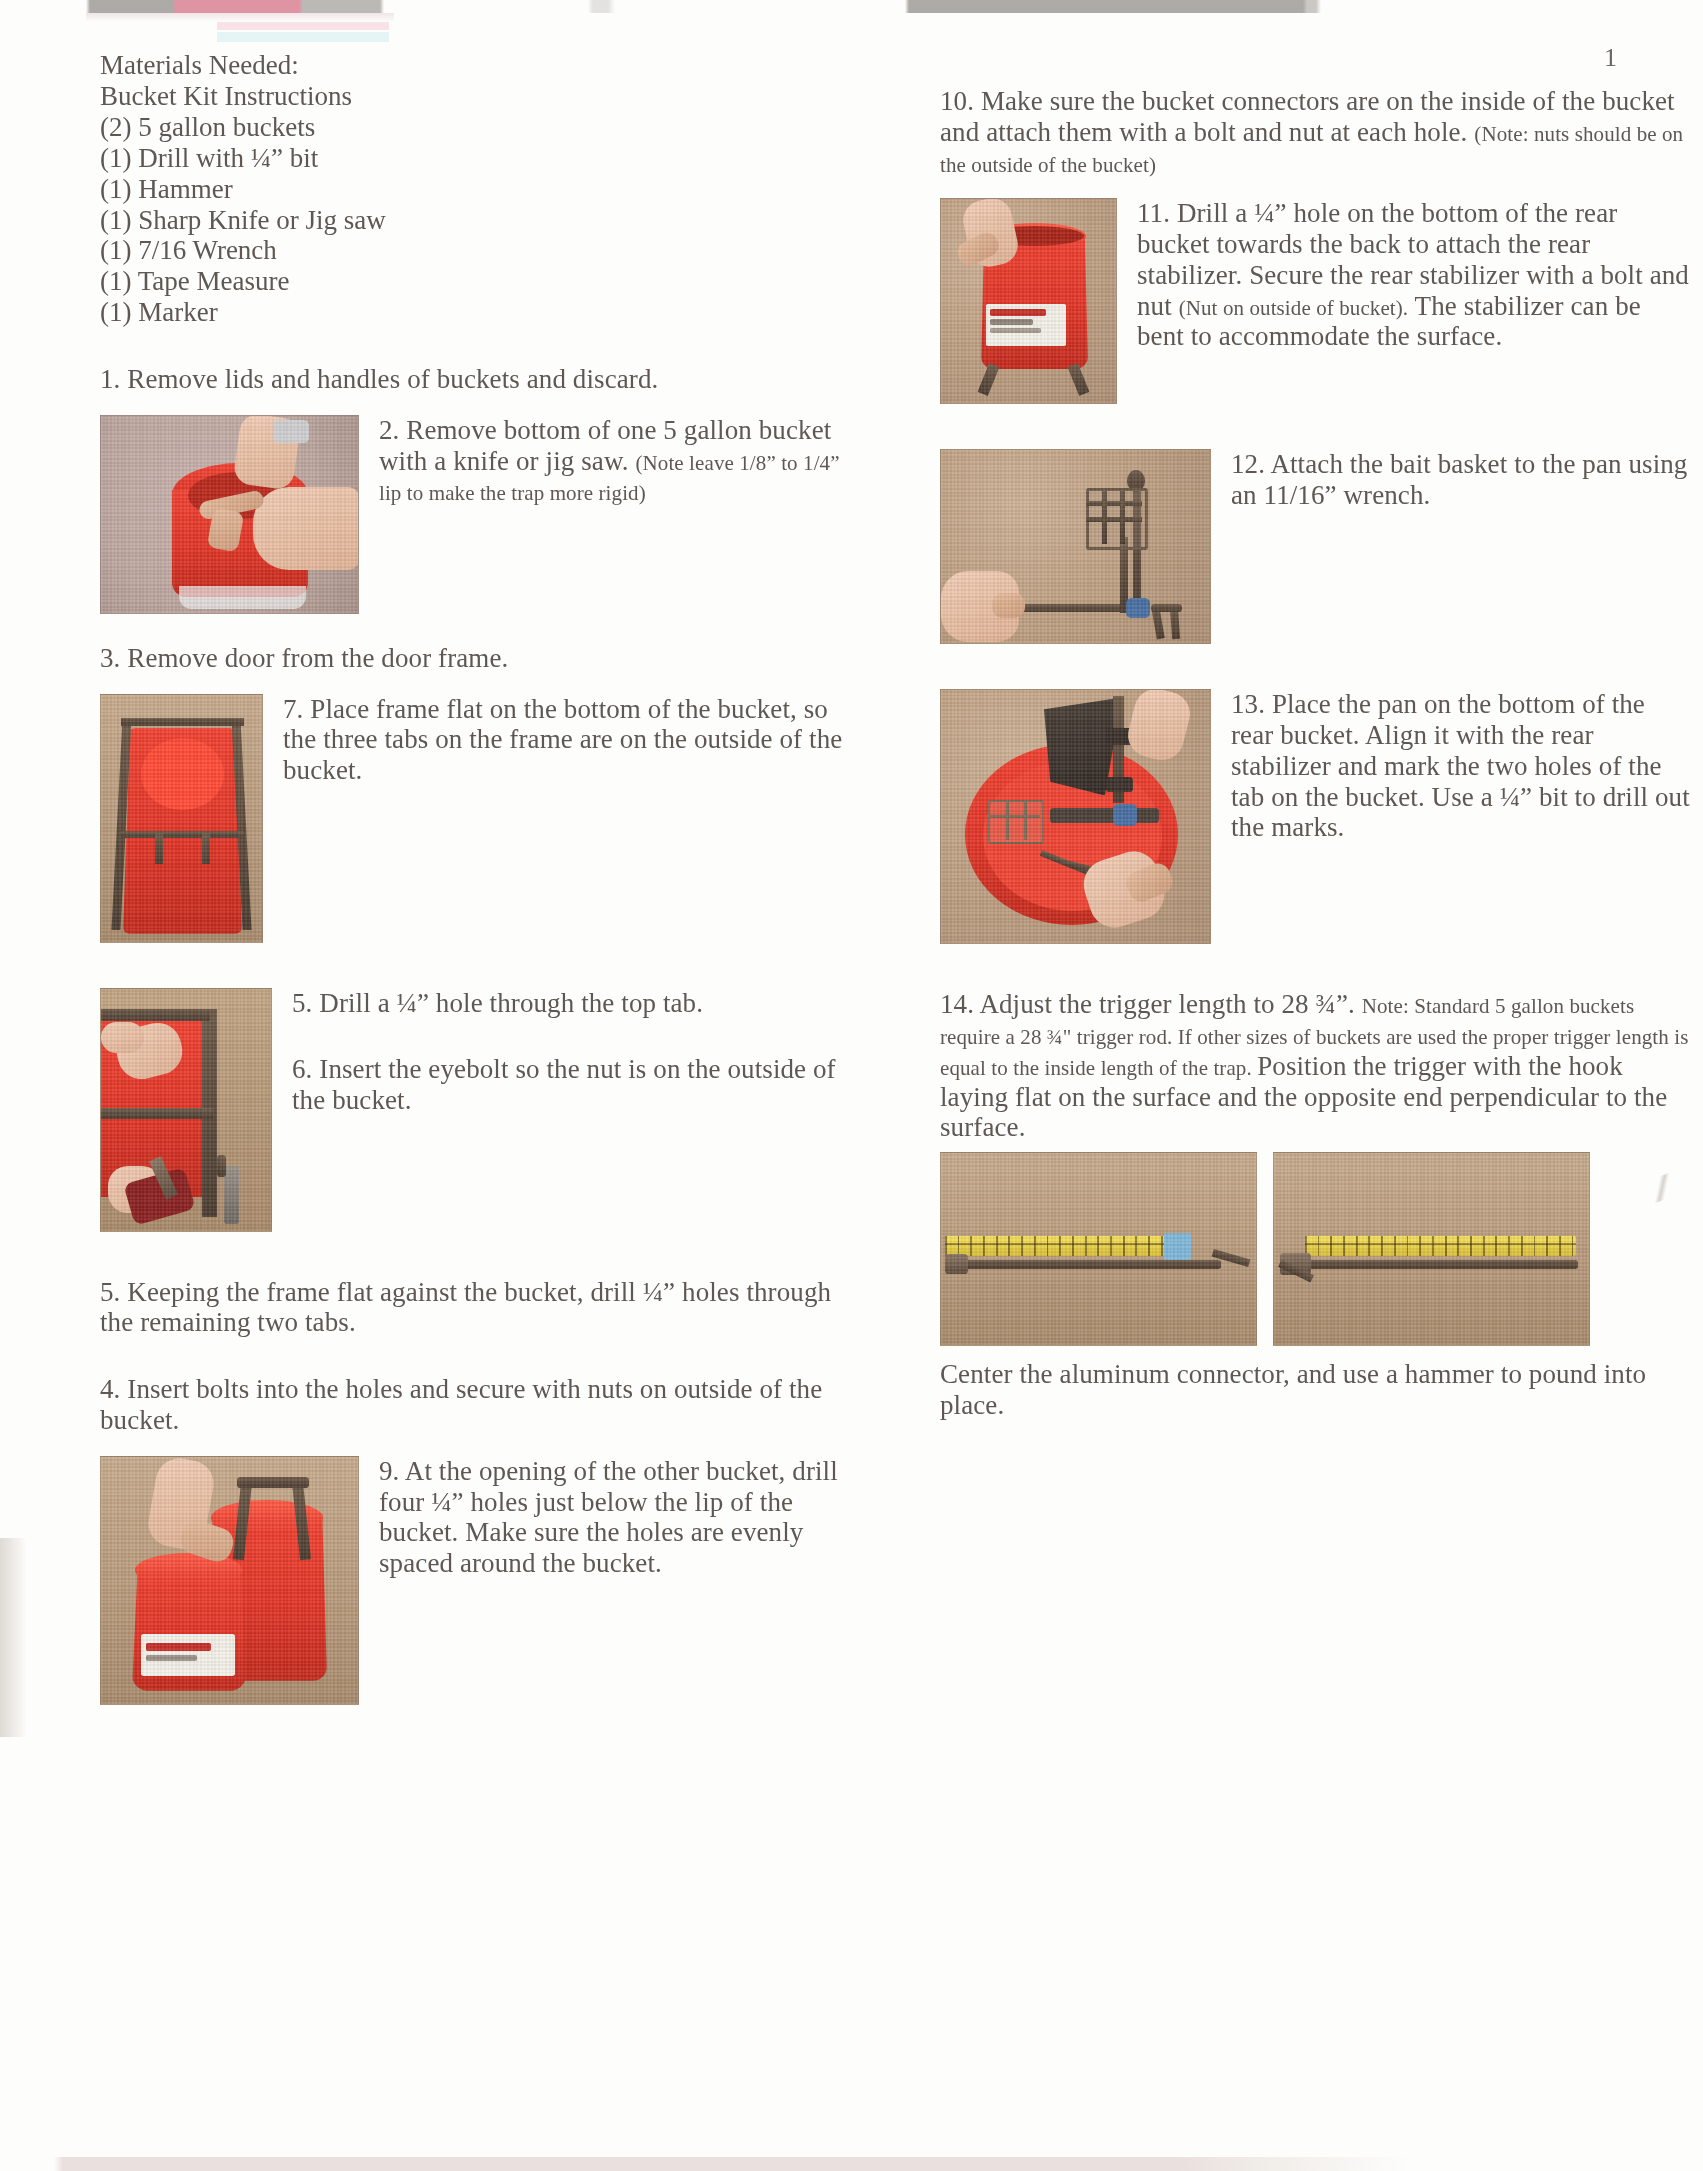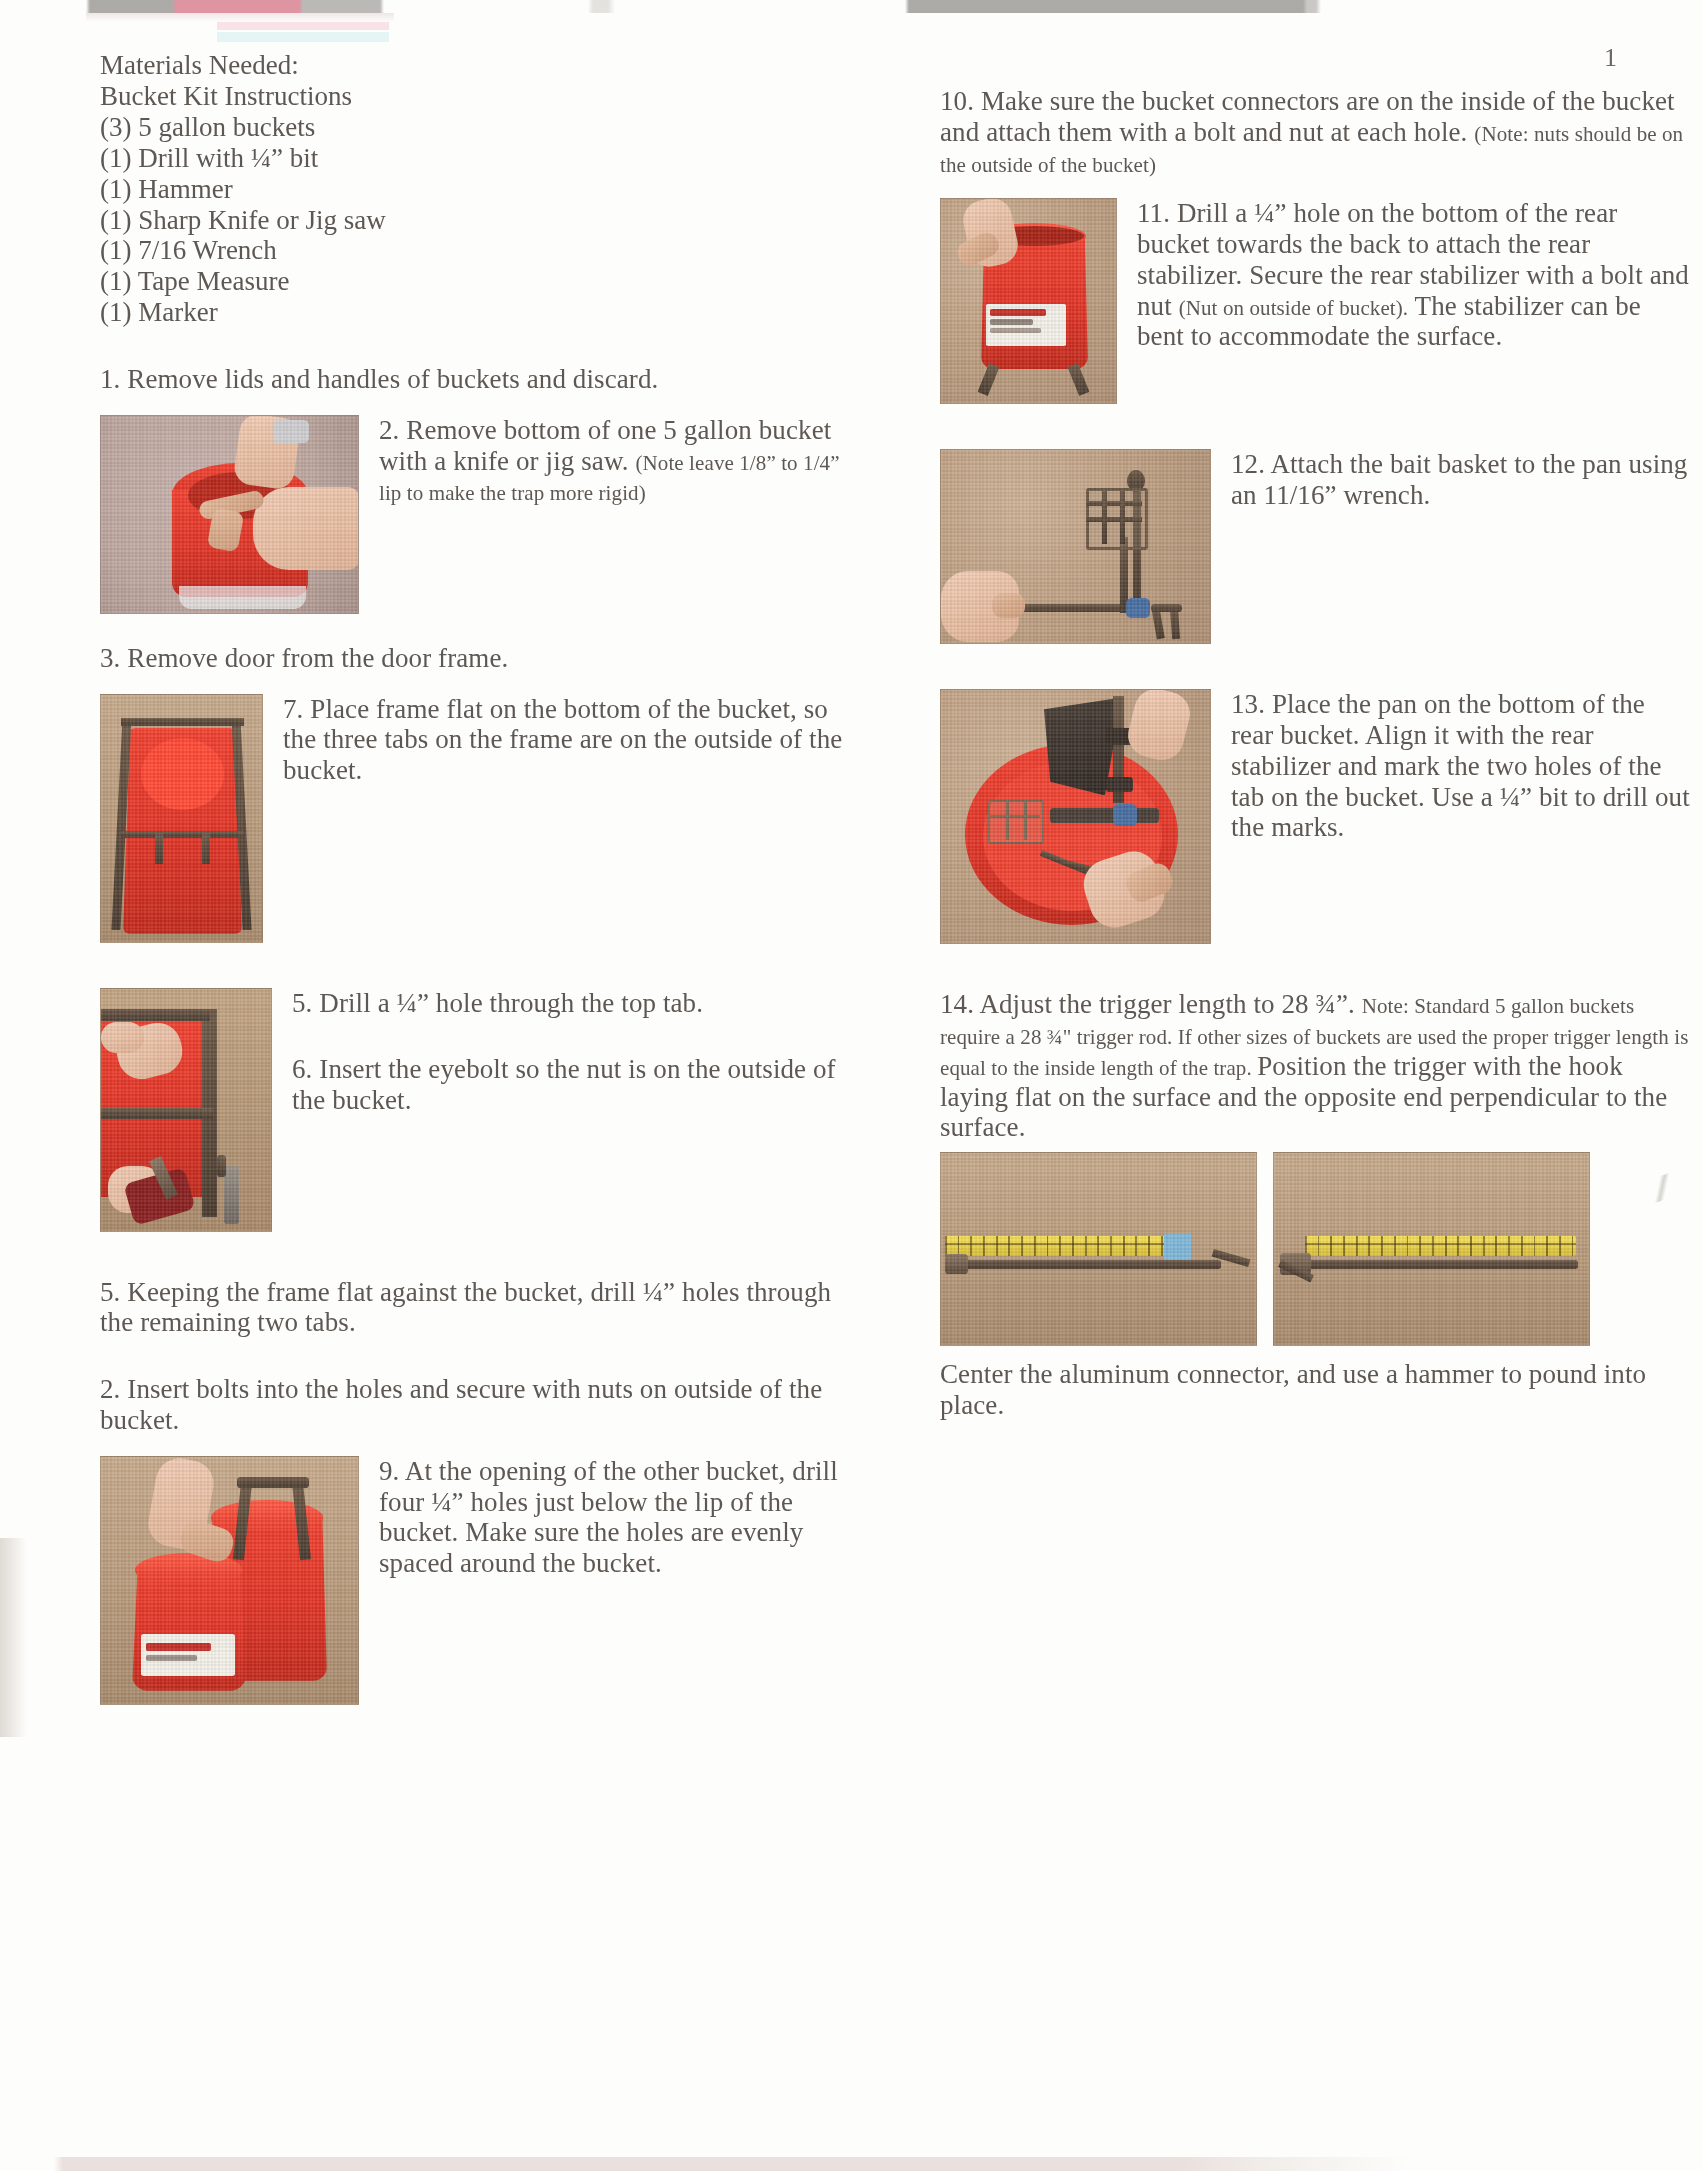--- a/index.html
+++ b/index.html
@@ -182,21 +182,21 @@
   <div class="scan-right-tick"></div>
 
   <div class="page-number">1</div>
 
   <div class="col" id="col-left">
 
     <div class="title-line">Materials Needed:</div>
     <div class="title-line">Bucket Kit Instructions</div>
 
     <div>
-      <div class="materials-line">(3) 5 gallon buckets</div>
+      <div class="materials-line">(2) 5 gallon buckets</div>
       <div class="materials-line">(1) Drill with ¼” bit</div>
       <div class="materials-line">(1) Hammer</div>
       <div class="materials-line">(1) Sharp Knife or Jig saw</div>
       <div class="materials-line">(1) 7/16 Wrench</div>
       <div class="materials-line">(1) Tape Measure</div>
       <div class="materials-line">(1) Marker</div>
     </div>
 
     <div class="spacer-md"></div>
 
@@ -259,21 +259,21 @@
       </div>
       <div class="para">5. Drill a ¼” hole through the top tab.</div>
       <div class="spacer-md"></div>
       <div class="para">6. Insert the eyebolt so the nut is on the outside of the bucket.</div>
     </div>
 
     <div class="spacer-md"></div>
 
     <div class="para">5. Keeping the frame flat against the bucket, drill ¼” holes through the remaining two tabs.</div>
     <div class="spacer-md"></div>
-    <div class="para">2. Insert bolts into the holes and secure with nuts on outside of the bucket.</div>
+    <div class="para">4. Insert bolts into the holes and secure with nuts on outside of the bucket.</div>
 
     <div class="spacer-sm"></div>
 
     <div class="flow">
       <div class="photo photo-float-left ph-bg-floor" style="width:259px;height:249px;">
         <div class="sh bucket-red" style="left:107px;top:56px;width:119px;height:168px;border-radius:9px 9px 14.5px 14.5px;clip-path:polygon(4% 0,96% 0,100% 100%,0 100%);"></div>
         <div class="sh bucket-red-light r50" style="left:110px;top:43px;width:112px;height:36px;"></div>
         <div class="sh bucket-red" style="left:31px;top:109px;width:114px;height:125px;border-radius:9px 9px 16.3px 16.3px;clip-path:polygon(5% 0,95% 0,100% 100%,0 100%);"></div>
         <div class="sh bucket-red-light r50" style="left:34px;top:96px;width:107px;height:34px;"></div>
         <div class="sh label-white" style="left:40px;top:177px;width:94px;height:42px;border-radius:2.7px;"></div>

